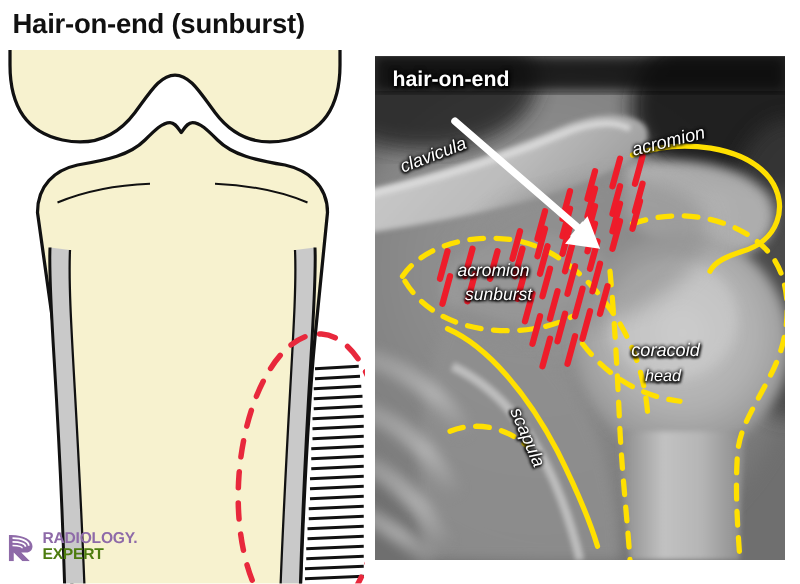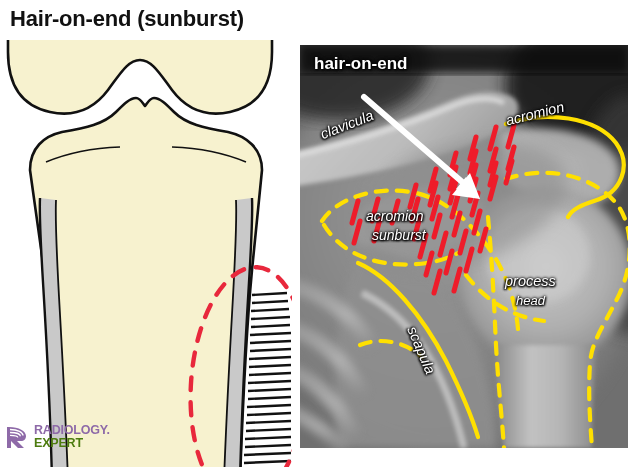--- a/index.html
+++ b/index.html
@@ -22,21 +22,21 @@
   
   .illus{
     position:absolute;left:0px;top:40px;width:292px;height:427px;
     background:#ffffff;overflow:hidden;
   }
   .illus svg{display:block;}
 
   
   .logo{
     position:absolute;left:7px;top:424px;
-    display:flex;align-items:flex-start;gap:5px;
+    display:flex;align-items:center;gap:5px;
   }
   .logo-mark{width:22px;height:24px;flex:none;}
   .logo-words{display:flex;flex-direction:column;line-height:1.0;}
   .logo-l1{font-size:12.5px;font-weight:bold;color:#8e6aa8;letter-spacing:-0.2px;}
   .logo-l2{font-size:12.5px;font-weight:bold;color:#4d7c0f;letter-spacing:-0.2px;}
 
   
   .xray{
     position:absolute;left:300px;top:45px;width:328px;height:403px;
     background:#000000;
@@ -316,18 +316,18 @@
         </g>
 
       </g>
     </svg>
 
     <div class="hoe-label">hair-on-end</div>
     <div class="xlabel lbl-clavicula">clavicula</div>
     <div class="xlabel lbl-acromion">acromion</div>
     <div class="xlabel lbl-coracoid1">acromion</div>
     <div class="xlabel lbl-coracoid2">sunburst</div>
-    <div class="xlabel lbl-humeral1">process</div>
+    <div class="xlabel lbl-humeral1">coracoid</div>
     <div class="xlabel lbl-humeral2">head</div>
     <div class="xlabel lbl-scapula">scapula</div>
   </div>
 
 </div>
 
 </body></html>

